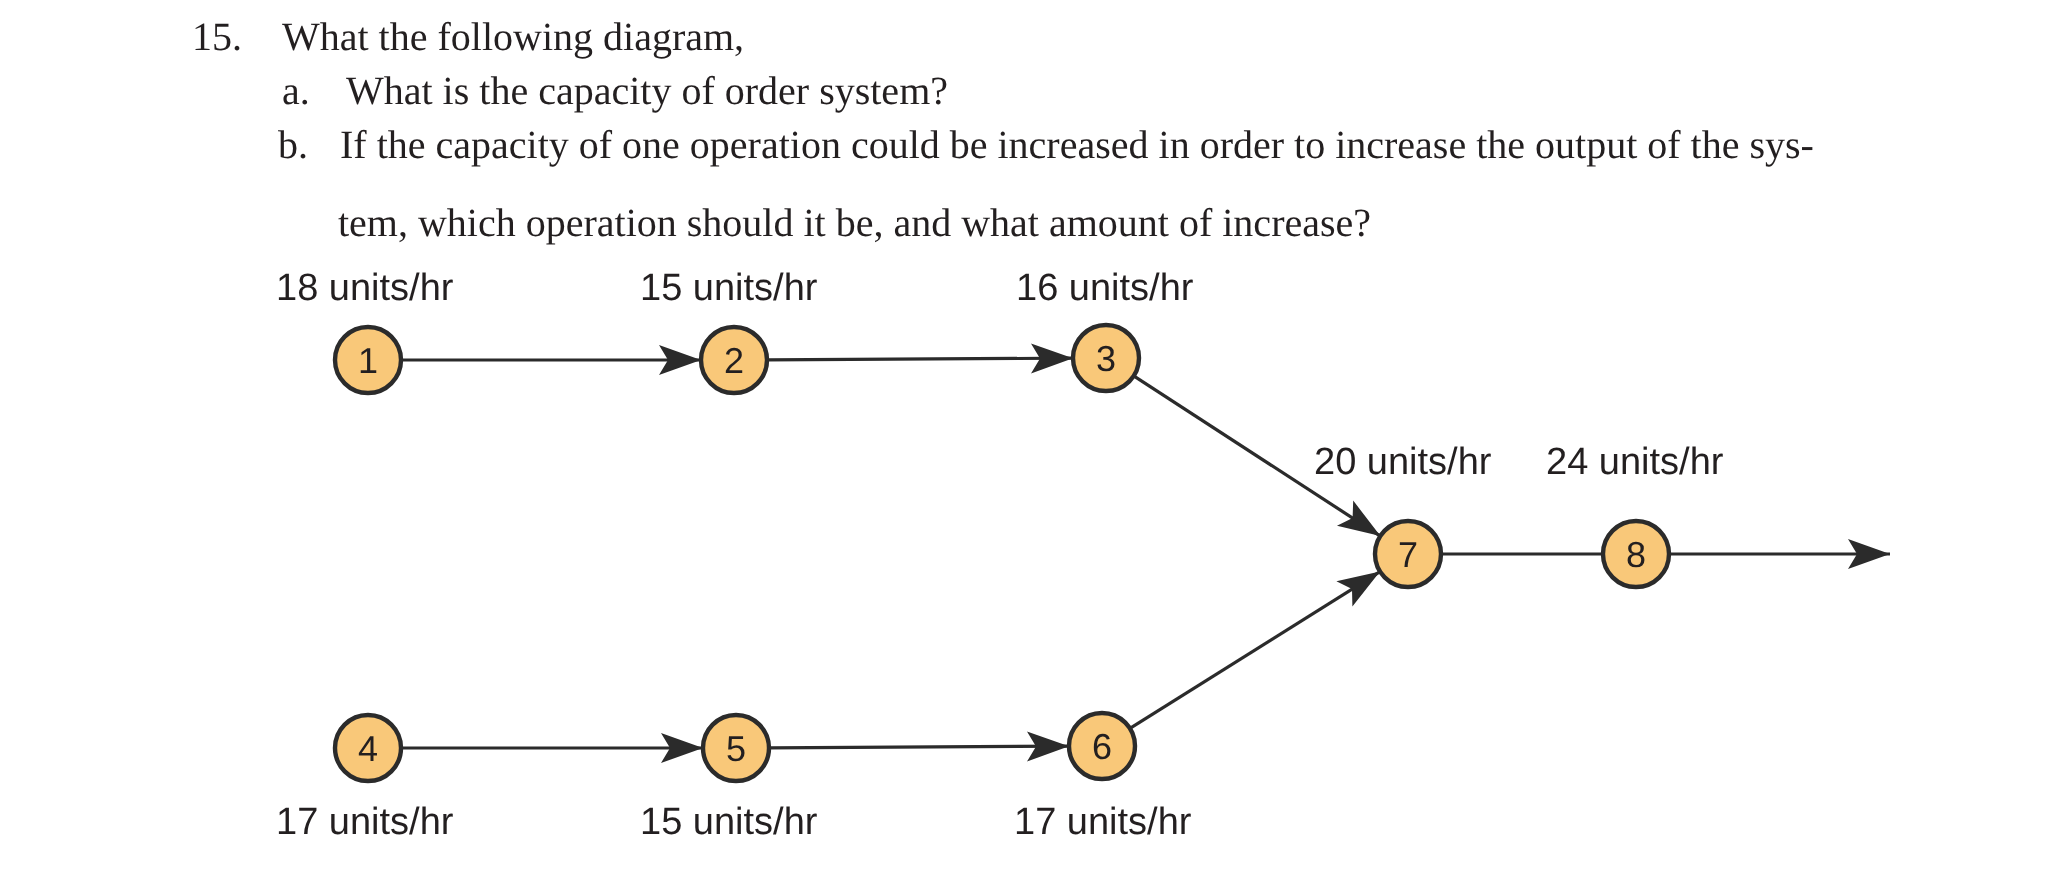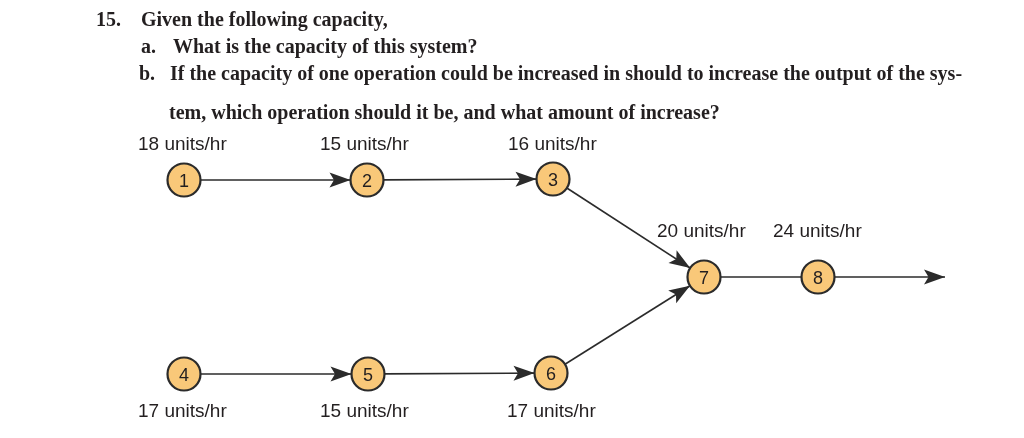--- a/index.html
+++ b/index.html
@@ -15,21 +15,20 @@
     overflow: hidden;
     font-family: "Liberation Serif", serif;
     color: #231f20;
   }
   .ptext {
     position: absolute;
     font-size: 20px;
     line-height: 1.2;
     white-space: nowrap;
     color: #231f20;
-    font-weight: bold;
   }
   #diagram-svg {
     position: absolute;
     left: 0;
     top: 0;
   }
   .cap-label {
     font-family: "Liberation Sans", sans-serif;
     font-size: 19px;
     fill: #231f20;
@@ -41,27 +40,27 @@
     text-anchor: middle;
   }
 </style>
 </head>
 <body>
 
 <div class="page">
 
   <div class="problem">
     <span class="ptext" style="left:96px;  top:7px;">15.</span>
-    <span class="ptext" style="left:141px; top:7px;">Given the following capacity,</span>
+    <span class="ptext" style="left:141px; top:7px;">What the following diagram,</span>
 
     <span class="ptext" style="left:141px; top:34px;">a.</span>
-    <span class="ptext" style="left:173px; top:34px;">What is the capacity of this system?</span>
+    <span class="ptext" style="left:173px; top:34px;">What is the capacity of order system?</span>
 
     <span class="ptext" style="left:139px; top:61px;">b.</span>
-    <span class="ptext" style="left:170px; top:61px;">If the capacity of one operation could be increased in should to increase the output of the sys-</span>
+    <span class="ptext" style="left:170px; top:61px;">If the capacity of one operation could be increased in order to increase the output of the sys-</span>
     <span class="ptext" style="left:169px; top:88px;margin-top:12px;">tem, which operation should it be, and what amount of increase?</span>
   </div>
 
   <svg id="diagram-svg" width="1024" height="438" viewBox="0 0 1024 438">
       <line x1="200.5" y1="180" x2="350.5" y2="180" stroke="#2b2b2b" stroke-width="1.6"></line>
       <polygon points="350.5,180.0 329.5,187.5 334.0,180.0 329.5,172.5" fill="#2b2b2b"></polygon>
       <line x1="383.49976153829476" y1="179.91129160463282" x2="536.5002384617052" y2="179.08870839536718" stroke="#2b2b2b" stroke-width="1.6"></line>
       <polygon points="536.5,179.1 515.5,186.7 520.0,179.2 515.5,171.7" fill="#2b2b2b"></polygon>
       <line x1="566.84059876043" y1="187.98264025511347" x2="690.15940123957" y2="268.0173597448865" stroke="#2b2b2b" stroke-width="1.6"></line>
       <polygon points="690.2,268.0 668.5,262.9 676.3,259.0 676.6,250.3" fill="#2b2b2b"></polygon>

